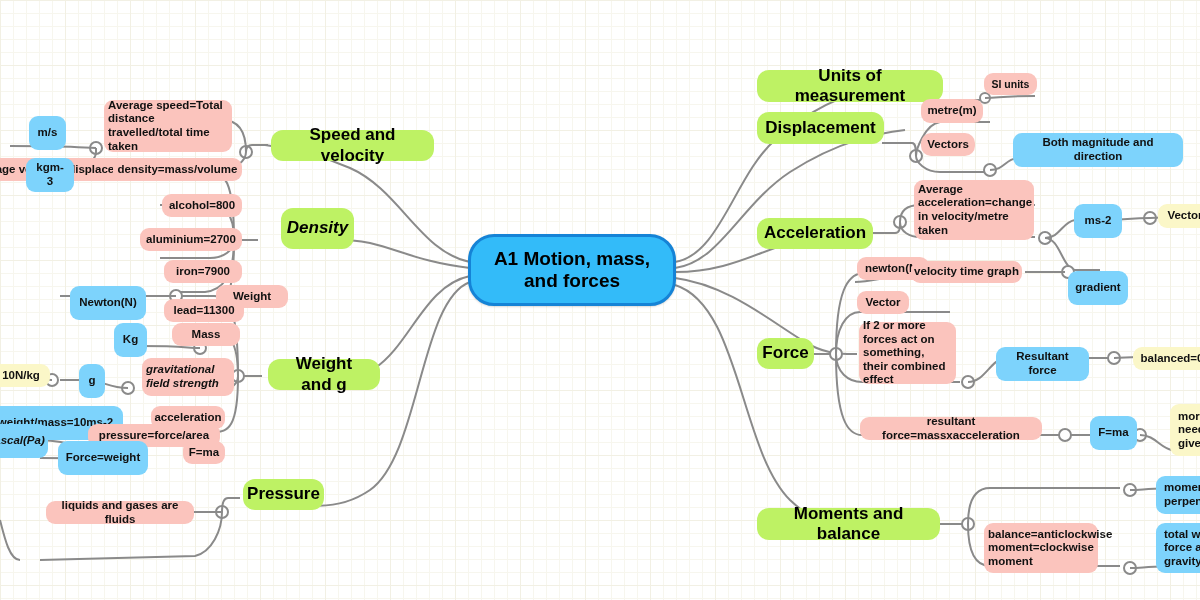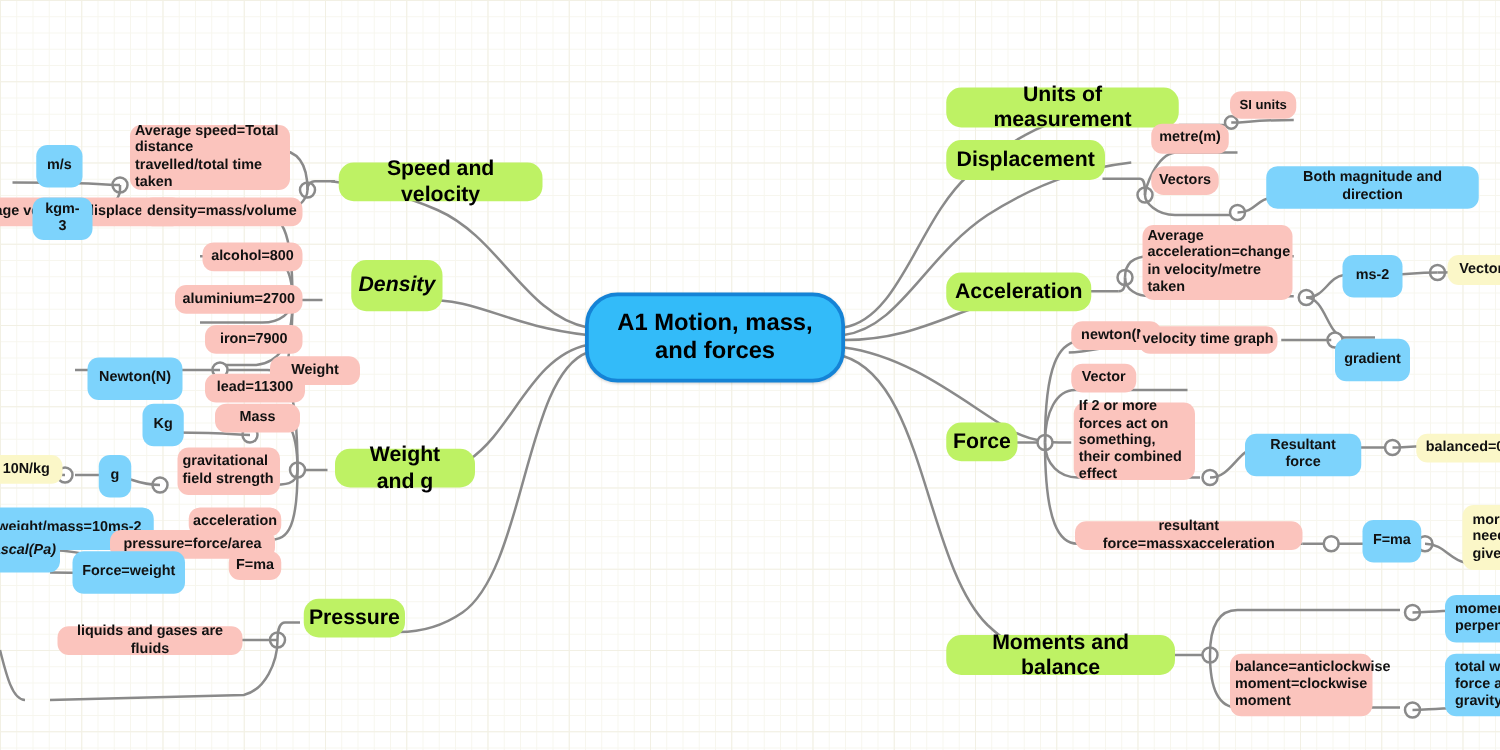--- a/index.html
+++ b/index.html
@@ -216,21 +216,21 @@
 
   <div class="node n-pink ctr" style="left:162px;top:194px;width:80px;height:23px;">alcohol=800</div>
   <div class="node n-pink ctr" style="left:140px;top:228px;width:102px;height:23px;">aluminium=2700</div>
   <div class="node n-pink ctr" style="left:164px;top:260px;width:78px;height:23px;">iron=7900</div>
   <div class="node n-pink ctr" style="left:168px;top:285px;width:72px;height:23px;margin-left:48px;">Weight</div>
   <div class="node n-pink ctr" style="left:164px;top:299px;width:80px;height:23px;">lead=11300</div>
   <div class="node n-pink ctr" style="left:172px;top:323px;width:68px;height:23px;">Mass</div>
 
   <div class="node n-gray ctr" style="left:70px;top:286px;width:76px;height:23px;">Newton(N)</div>
   <div class="node n-gray ctr" style="left:114px;top:323px;width:33px;height:23px;">Kg</div>
-  <div class="node n-pink" style="left:142px;top:358px;width:82px;height:38px;">gravitational field strength</div>
+  <div class="node n-pink" style="left:142px;top:358px;width:92px;height:38px;font-style:italic;">gravitational field strength</div>
   <div class="node n-yellow ctr" style="left:-8px;top:364px;width:58px;height:23px;">10N/kg</div>
   <div class="node n-gray ctr" style="left:79px;top:364px;width:26px;height:23px;">g</div>
 
   <div class="node n-gray ctr clipped" style="left:-12px;top:406px;width:135px;height:23px;">weight/mass=10ms-2</div>
   <div class="node n-pink ctr" style="left:151px;top:406px;width:74px;height:23px;">acceleration</div>
   <div class="node n-gray ctr clipped" style="left:-16px;top:424px;width:64px;height:23px;font-style:italic;">pascal(Pa)</div>
   <div class="node n-pink ctr" style="left:88px;top:424px;width:132px;height:23px;">pressure=force/area</div>
   <div class="node n-gray ctr" style="left:58px;top:441px;width:90px;height:23px;">Force=weight</div>
   <div class="node n-pink ctr" style="left:183px;top:441px;width:42px;height:23px;">F=ma</div>
   <div class="node n-pink ctr" style="left:46px;top:501px;width:148px;height:23px;">liquids and gases are fluids</div>

